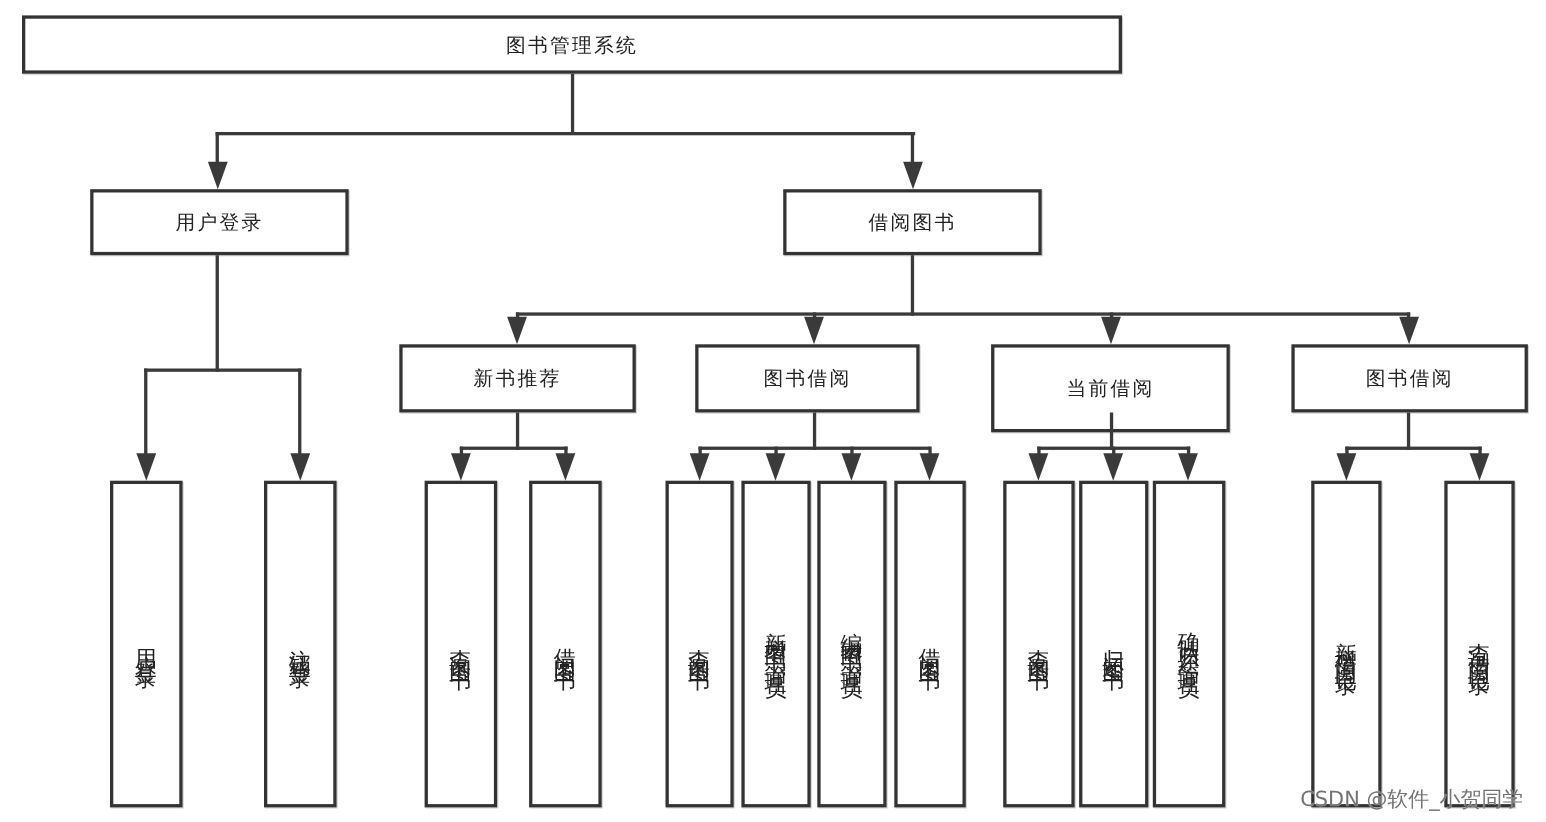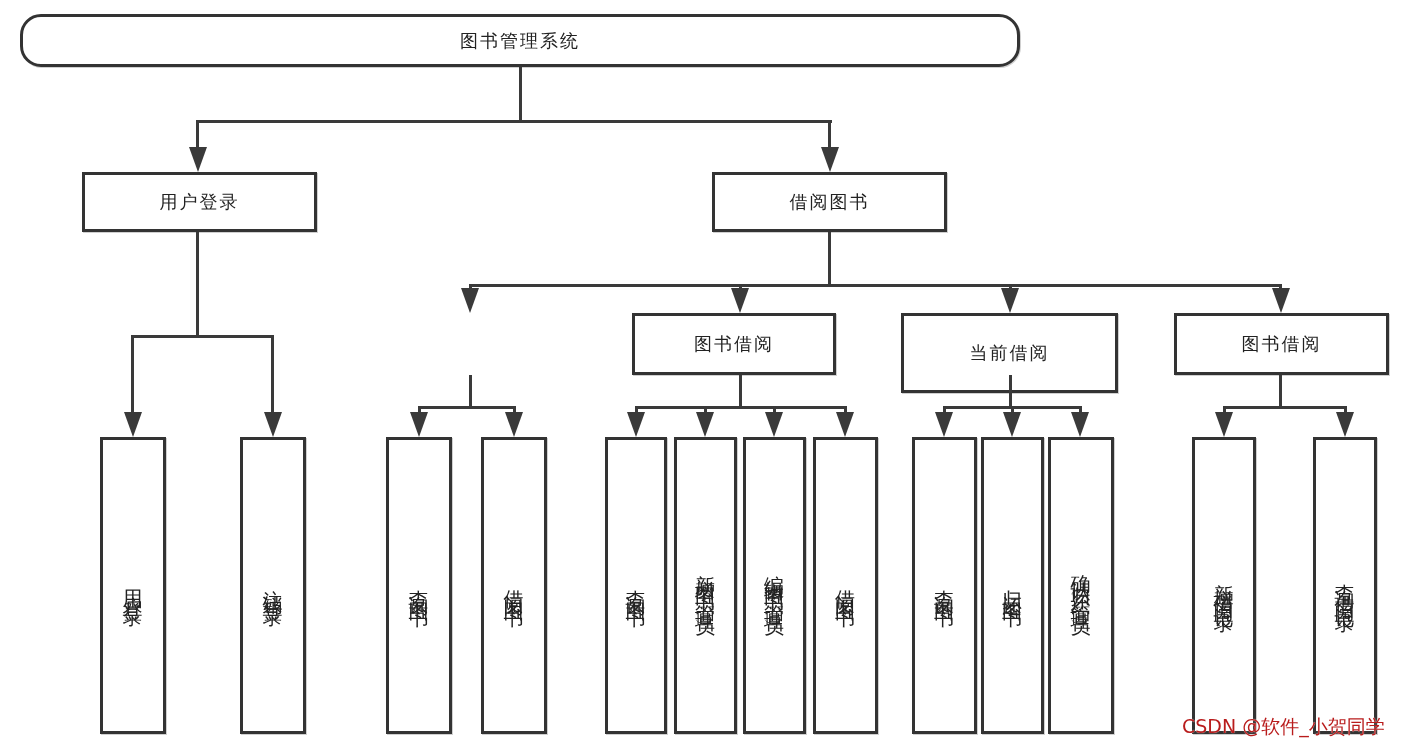--- a/index.html
+++ b/index.html
@@ -21,40 +21,43 @@
   }
   .v{position:absolute;width:3px;background:#3a3a3a;}
   .h{position:absolute;height:3px;background:#3a3a3a;}
   .arr{
     position:absolute;width:0;height:0;
     border-left:9px solid transparent;border-right:9px solid transparent;
     border-top:25px solid #3a3a3a;
   }
   .watermark{
     position:absolute;left:1182px;top:714px;
-    font-size:19px;color:#b91c1c;white-space:nowrap;
+    font-size:19px;color:#737373;white-space:nowrap;
     text-shadow:0 0 1px #ffffff;
   }
 </style>
 </head>
 <body>
 
 <div class="canvas">
 
-  <div class="box hbox" style="left:20px;top:14px;width:1000px;height:53px;border-radius:21px;">
+  <div class="box hbox" style="left:20px;top:14px;width:1000px;height:53px;">
     <span>图书管理系统</span>
   </div>
 
   <div class="box hbox" style="left:82px;top:172px;width:235px;height:60px;">
     <span>用户登录</span>
   </div>
   <div class="box hbox" style="left:712px;top:172px;width:235px;height:60px;">
     <span>借阅图书</span>
   </div>
 
+  <div class="box hbox" style="left:363px;top:313px;width:215px;height:62px;">
+    <span>新书推荐</span>
+  </div>
   <div class="box hbox" style="left:632px;top:313px;width:204px;height:62px;">
     <span>图书借阅</span>
   </div>
   <div class="box hbox" style="left:901px;top:313px;width:217px;height:80px;">
     <span>当前借阅</span>
   </div>
   <div class="box hbox" style="left:1174px;top:313px;width:215px;height:62px;">
     <span>图书借阅</span>
   </div>
 

